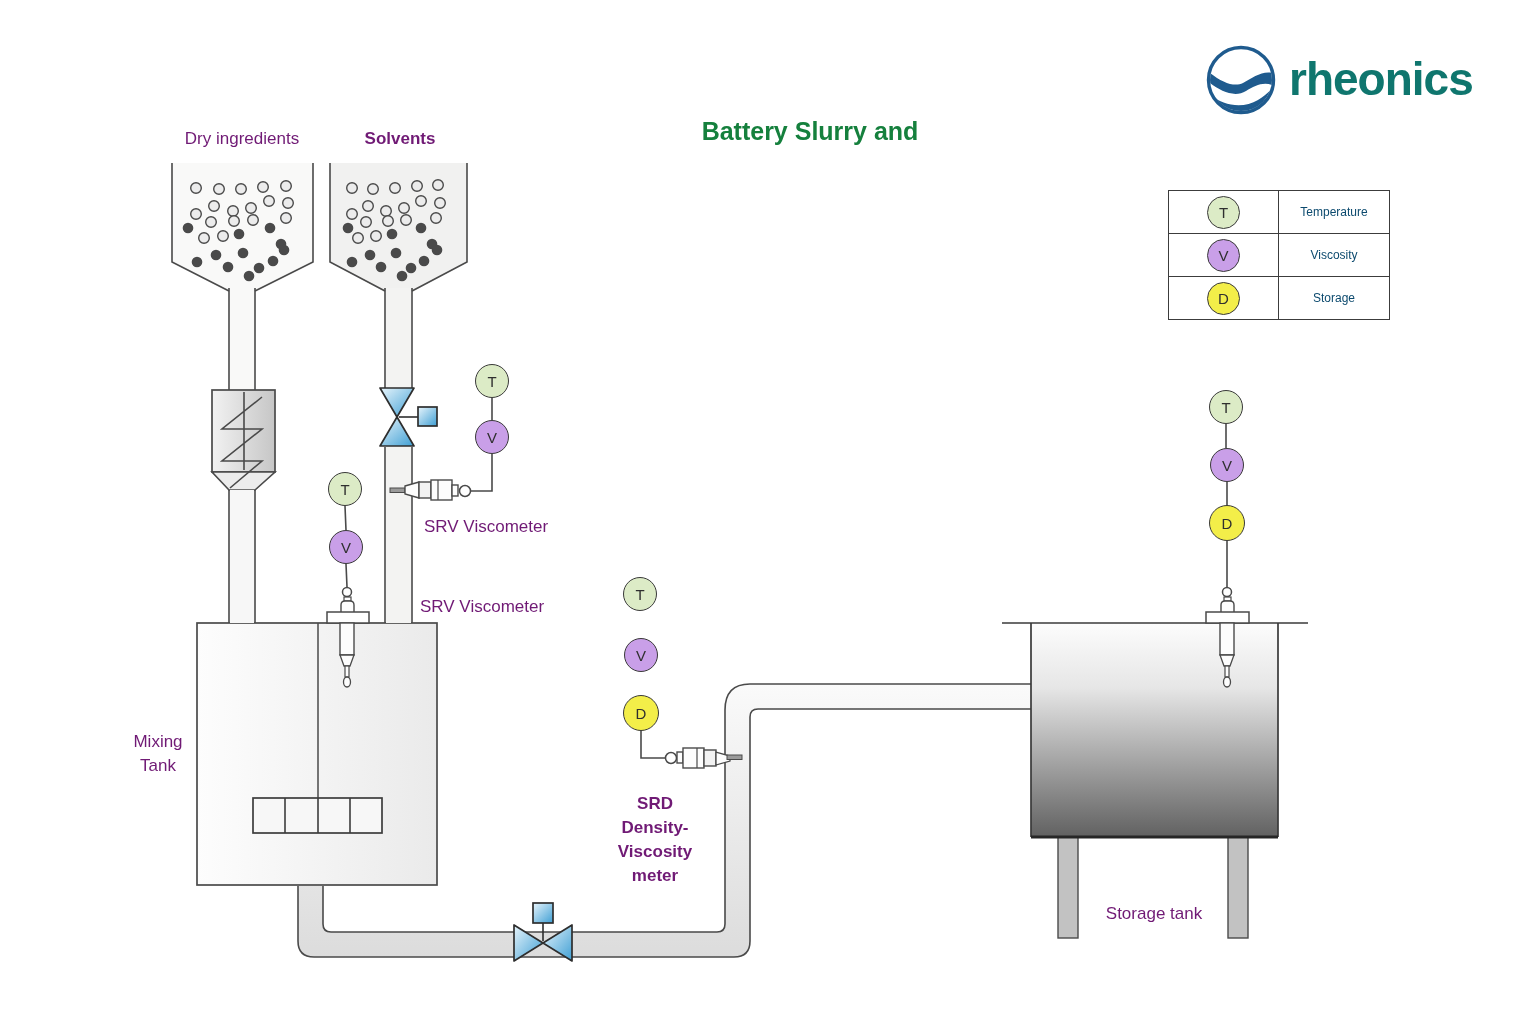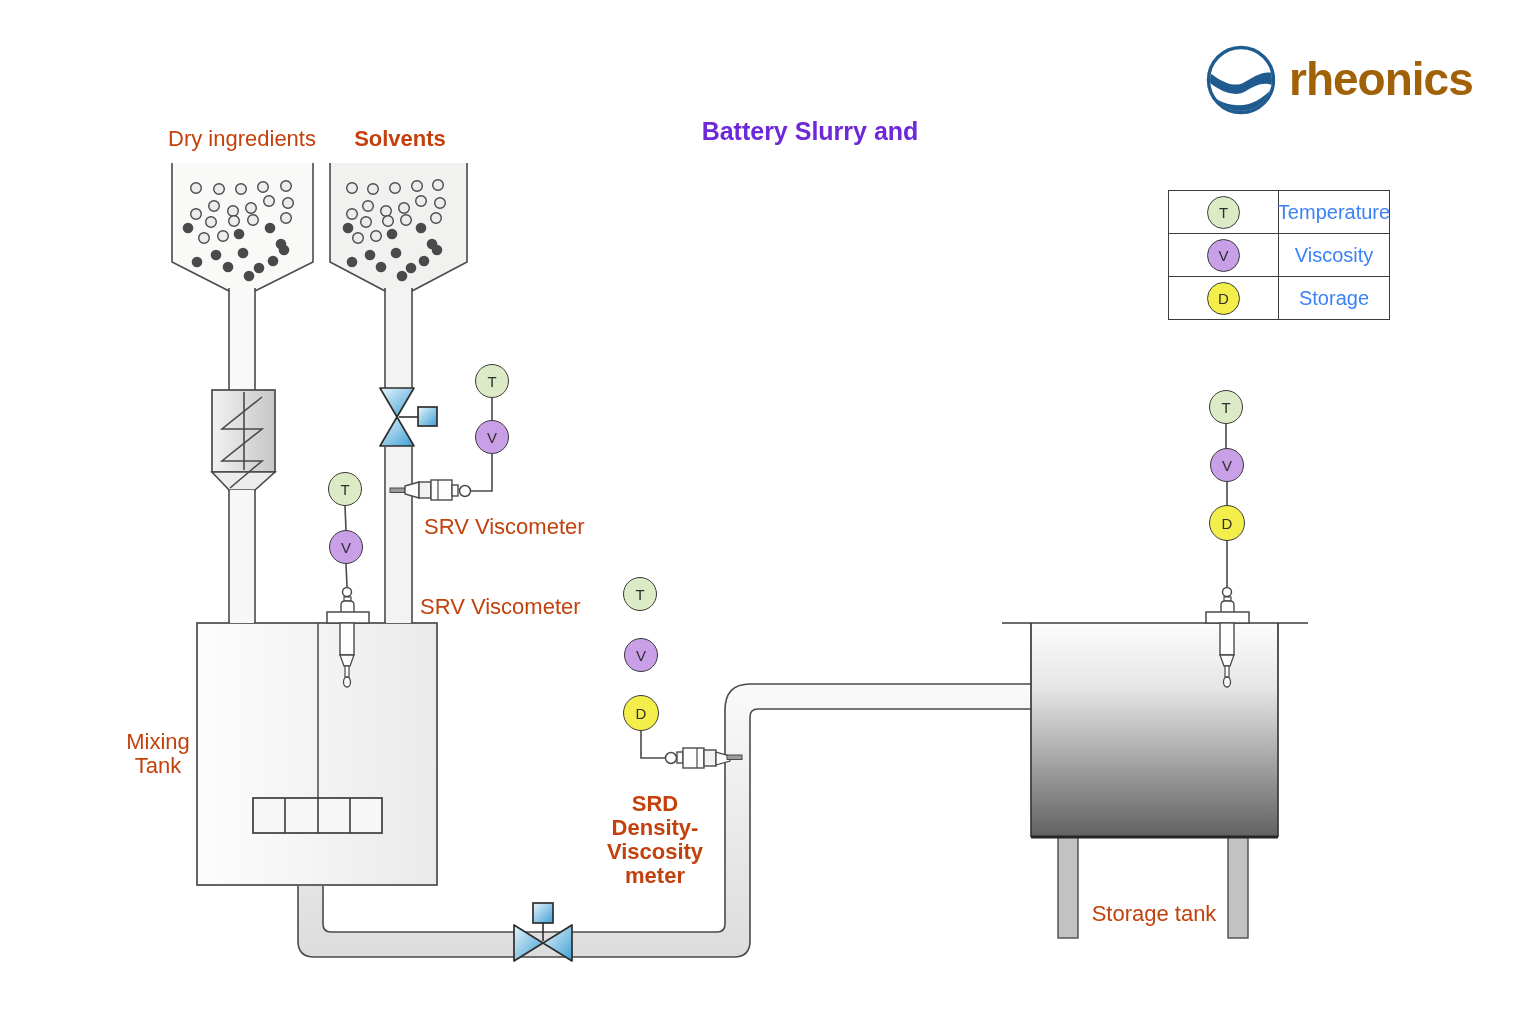--- a/index.html
+++ b/index.html
@@ -1,39 +1,39 @@
 <!DOCTYPE html>
 <html><head>
 <meta charset="utf-8">
 <style>
   html,body{margin:0;padding:0;background:#ffffff;}
   .stage{position:relative;width:1536px;height:1033px;background:#ffffff;
          font-family:"Liberation Sans",sans-serif;overflow:hidden;}
   svg.diagram{position:absolute;left:0;top:0;}
-  .lbl{position:absolute;color:#c2410c;font-size:22px;line-height:24px;white-space:nowrap;}
+  .lbl{position:absolute;color:#701a75;font-size:17px;line-height:24px;white-space:nowrap;}
   .lbl.center{text-align:center;white-space:normal;}
   .title{position:absolute;left:570px;top:114px;width:480px;text-align:center;
-         font-size:25px;line-height:34px;font-weight:700;color:#6d28d9;}
+         font-size:25px;line-height:34px;font-weight:700;color:#15803d;}
   .badge{position:absolute;width:34px;height:34px;border-radius:50%;
          border:1.7px solid #3a3a3a;box-sizing:border-box;
          display:flex;align-items:center;justify-content:center;
          font-size:15px;color:#2f2f2f;}
   .badge.t{background:#dcebc6;}
   .badge.v{background:#c99fe8;}
   .badge.d{background:#f3ee49;}
   .legend{position:absolute;left:1168px;top:190px;border:1.6px solid #3c3c3c;background:#fff;}
   .legend-row{display:flex;height:42px;}
   .legend-row + .legend-row{border-top:1.6px solid #3c3c3c;}
   .legend-sym{width:109px;display:flex;align-items:center;justify-content:center;
               border-right:1.6px solid #3c3c3c;}
   .legend-label{width:110px;display:flex;align-items:center;justify-content:center;
-                font-size:20px;color:#3b82f6;}
+                font-size:12px;color:#0c4a6e;}
   .legend .badge{position:static;width:33px;height:33px;flex:0 0 auto;}
   .brand-text{position:absolute;left:1289px;top:47px;height:64px;line-height:64px;
-              font-size:46px;font-weight:600;letter-spacing:-1px;color:#a16207;}
+              font-size:46px;font-weight:600;letter-spacing:-1px;color:#0f766e;}
 </style>
 </head>
 <body>
 
 <div class="stage">
 
 <svg class="diagram" width="1536" height="1033" viewBox="0 0 1536 1033">
   <defs>
     <linearGradient id="gradBlue" x1="0" y1="0" x2="1" y2="1">
       <stop offset="0" stop-color="#e8f5fc"></stop>

